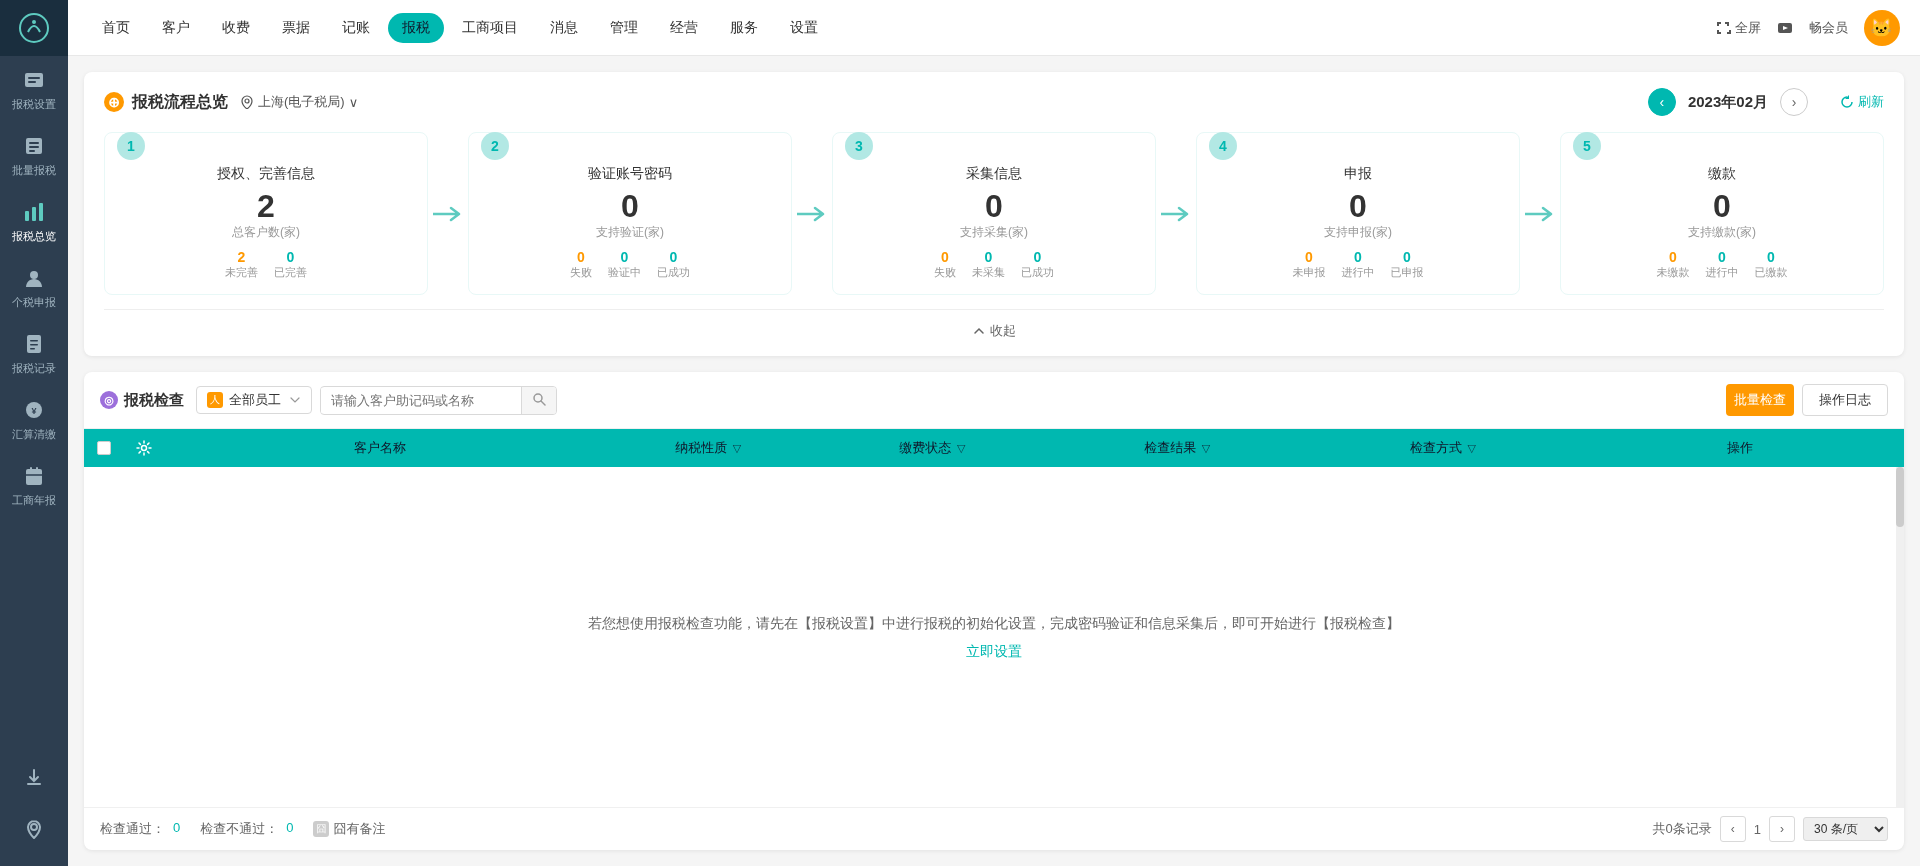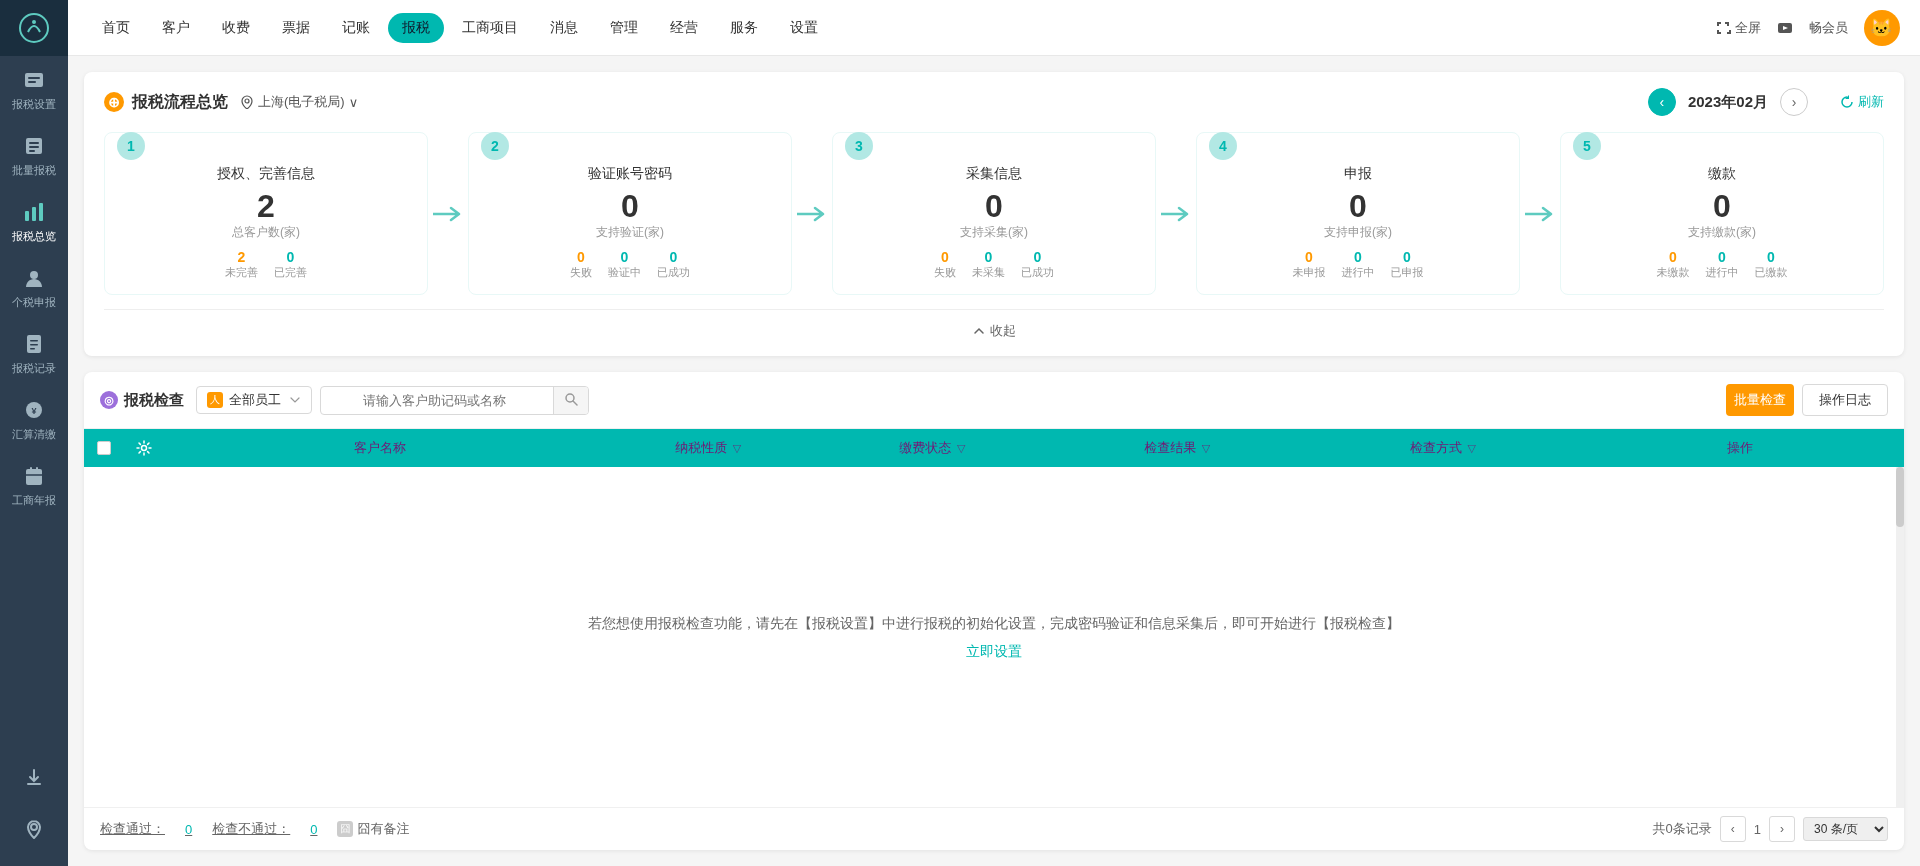--- a/index.html
+++ b/index.html
@@ -352,21 +352,20 @@
       color: #fff;
       font-size: 10px;
       margin-right: 2px;
     }
     .search-box {
       display: flex;
       align-items: center;
       border: 1px solid #d9d9d9;
       border-radius: 4px;
       overflow: hidden;
-      padding-left: 32px;
     }
     .search-input {
       border: none;
       outline: none;
       padding: 5px 10px;
       font-size: 13px;
       width: 200px;
       color: #999;
     }
     .search-btn {
@@ -404,21 +403,21 @@
     
     .check-table {
       flex: 1;
       display: flex;
       flex-direction: column;
       overflow: hidden;
     }
     .table-header {
       display: flex;
       background: #00b8b0;
-      color: #701a75;
+      color: #0f172a;
       font-size: 13px;
     }
     .th-check { width: 40px; display: flex; align-items: center; justify-content: center; padding: 10px 0; }
     .th-gear { width: 40px; display: flex; align-items: center; justify-content: center; padding: 10px 0; }
     .th-name { flex: 2; padding: 10px 8px; text-align: center; }
     .th-tax { flex: 1; padding: 10px 8px; text-align: center; }
     .th-declare { flex: 1; padding: 10px 8px; text-align: center; }
     .th-pay { flex: 1; padding: 10px 8px; text-align: center; }
     .th-result { flex: 1.2; padding: 10px 8px; text-align: center; }
     .th-method { flex: 1.2; padding: 10px 8px; text-align: center; }
@@ -468,24 +467,23 @@
     .check-footer {
       display: flex;
       align-items: center;
       padding: 8px 16px;
       border-top: 1px solid #f0f0f0;
       font-size: 13px;
       color: #666;
     }
     .footer-stat {
       display: flex;
-      align-items: center;
-      gap: 20px;
+      align-items: flex-start;
+      gap: 8px;
       margin-right: 20px;
-      text-decoration: underline;
     }
     .footer-stat-num { color: #00b8b0; cursor: pointer; }
     .footer-note {
       display: flex;
       align-items: center;
       gap: 4px;
     }
     .footer-note-icon {
       width: 16px;
       height: 16px;

